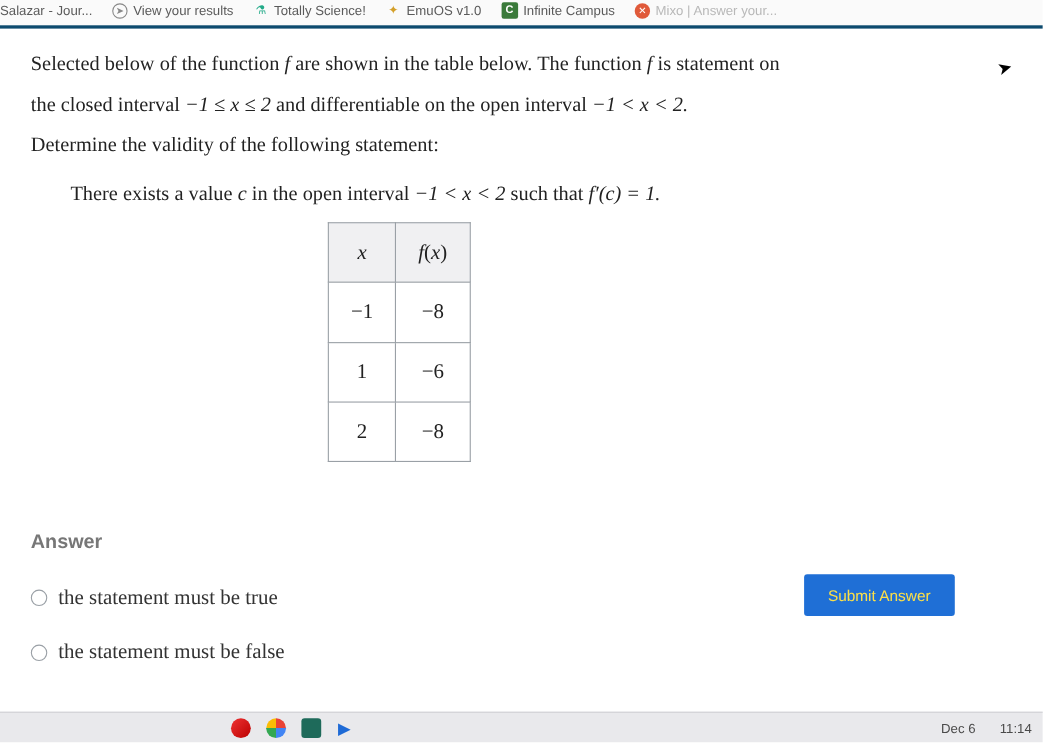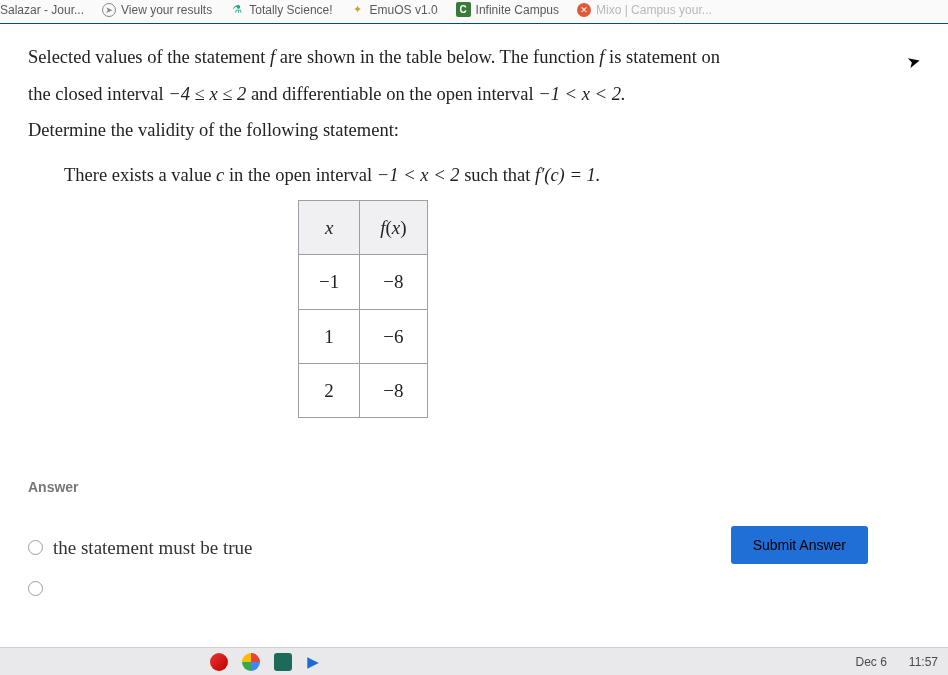--- a/index.html
+++ b/index.html
@@ -17,21 +17,21 @@
       position: relative;
     }
     .bookmarks {
       display: flex;
       align-items: center;
       gap: 18px;
       padding: 2px 8px 6px 0;
       font-family: Arial, sans-serif;
       font-size: 12px;
       color: #5a5a5a;
-      border-bottom: 1px solid #0c4a6e;
+      border-bottom: 3px solid #0c4a6e;
       background: #fafafa;
     }
     .bookmark-item {
       display: flex;
       align-items: center;
       gap: 5px;
       white-space: nowrap;
       cursor: pointer;
     }
     .bm-icon {
@@ -84,24 +84,24 @@
     }
     table.values th {
       background: #f0f0f2;
       font-style: italic;
     }
     .answer-section {
       margin-top: 58px;
     }
     .answer-heading {
       font-family: Arial, sans-serif;
-      font-size: 14px;
+      font-size: 18px;
       color: #777;
       font-weight: 600;
-      margin-bottom: 32px;
+      margin-bottom: 20px;
     }
     .options-row {
       display: flex;
       align-items: flex-start;
       justify-content: space-between;
     }
     .options {
       display: flex;
       flex-direction: column;
       gap: 18px;
@@ -116,21 +116,21 @@
     }
     .radio {
       width: 15px;
       height: 15px;
       border: 1.5px solid #9aa0a6;
       border-radius: 50%;
       flex-shrink: 0;
     }
     .submit-btn {
       background: #1f6fd6;
-      color: #000000;
+      color: #fde047;
       font-family: Arial, sans-serif;
       font-size: 14px;
       padding: 11px 22px;
       border: none;
       border-radius: 3px;
       cursor: pointer;
       margin-right: 40px;
       margin-top: -6px;
     }
     .taskbar {
@@ -196,32 +196,32 @@
   <div class="bookmark-item">
     <span class="bm-icon" style="color:#d4a02a;">✦</span>
     <span>EmuOS v1.0</span>
   </div>
   <div class="bookmark-item">
     <span class="bm-icon" style="background:#3a7a3a;color:#fff;font-weight:bold;width:15px;height:15px;border-radius:2px;font-size:10px;">C</span>
     <span>Infinite Campus</span>
   </div>
   <div class="bookmark-item dim">
     <span class="bm-icon bm-circle" style="background:#e05a3a;color:#fff;font-size:9px;">✕</span>
-    <span>Mixo | Campus your...</span>
+    <span>Mixo | Answer your...</span>
   </div>
 </div>
 
 <span class="cursor">➤</span>
 
 <div class="content">
   <p>
-    <span>Selected values of the statement </span><span class="math-i">f</span><span> are shown in the table below. The function </span><span class="math-i">f</span><span> is statement on</span>
+    <span>Selected below of the function </span><span class="math-i">f</span><span> are shown in the table below. The function </span><span class="math-i">f</span><span> is statement on</span>
   </p>
   <p>
-    <span>the closed interval </span><span class="math-i">−4 ≤ x ≤ 2</span><span> and differentiable on the open interval </span><span class="math-i">−1 &lt; x &lt; 2.</span>
+    <span>the closed interval </span><span class="math-i">−1 ≤ x ≤ 2</span><span> and differentiable on the open interval </span><span class="math-i">−1 &lt; x &lt; 2.</span>
   </p>
   <p>Determine the validity of the following statement:</p>
 
   <p class="stmt">
     <span>There exists a value </span><span class="math-i">c</span><span> in the open interval </span><span class="math-i">−1 &lt; x &lt; 2</span><span> such that </span><span class="math-i">f′(c) = 1.</span>
   </p>
 
   <table class="values">
     <tbody>
         <tr>
@@ -246,31 +246,32 @@
   <div class="answer-section">
     <div class="answer-heading">Answer</div>
     <div class="options-row">
       <div class="options">
         <div class="option">
           <span class="radio"></span>
           <span>the statement must be true</span>
         </div>
         <div class="option">
           <span class="radio"></span>
+          <span>the statement must be false</span>
         </div>
       </div>
       <button class="submit-btn">Submit Answer</button>
     </div>
   </div>
 </div>
 
 <div class="taskbar">
   <div class="taskbar-left">
     <span class="tb-icon" style="background:linear-gradient(135deg,#e33,#b00);"></span>
     <span class="tb-icon" style="background:conic-gradient(#ea4335 0 90deg,#4285f4 90deg 180deg,#34a853 180deg 270deg,#fbbc05 270deg 360deg);"></span>
     <span class="tb-icon" style="background:#1e6a5a;border-radius:3px;"></span>
     <span class="bm-icon" style="color:#1e6ad6;font-size:15px;">▶</span>
   </div>
   <div class="taskbar-right">
     <span>Dec 6</span>
-    <span>11:57</span>
+    <span>11:14</span>
   </div>
 </div>
 
 </body></html>

